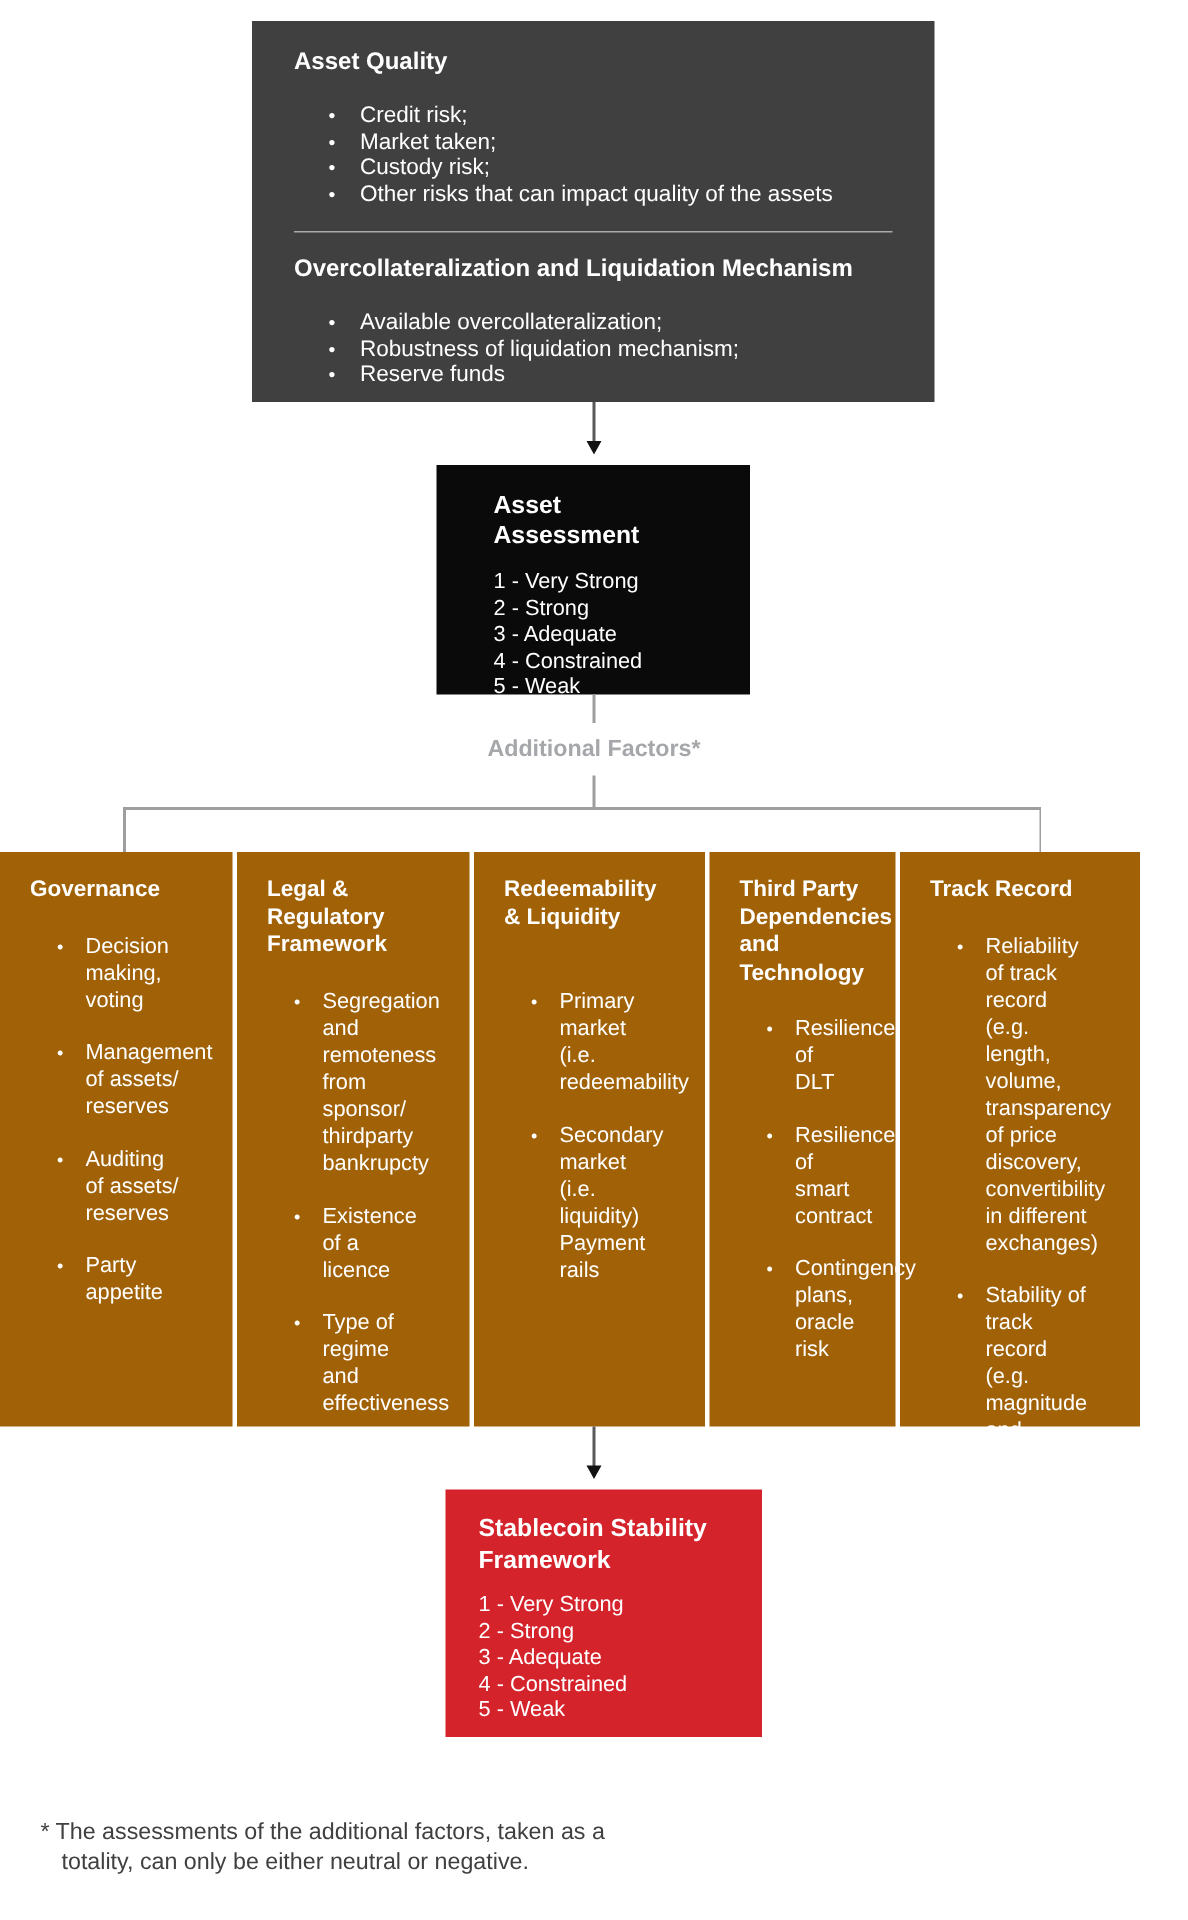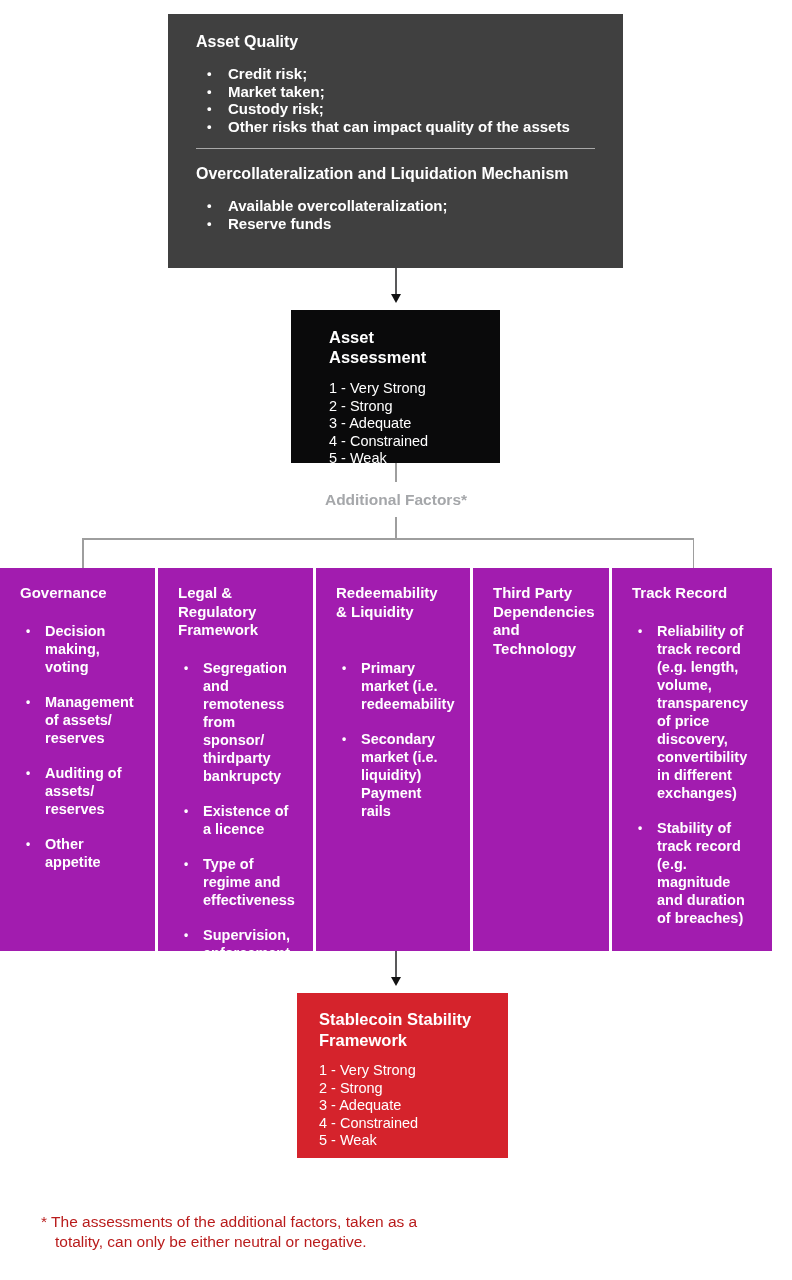--- a/index.html
+++ b/index.html
@@ -2,21 +2,21 @@
 <html><head>
 <meta charset="utf-8">
 <style>
   html,body{margin:0;padding:0;background:#ffffff;}
   body{font-family:"Liberation Sans","DejaVu Sans",sans-serif;}
   .canvas{position:relative;width:792px;height:1280px;background:#ffffff;overflow:hidden;}
 
   
   .box{position:absolute;box-sizing:border-box;color:#ffffff;}
   .box h2{margin:0;font-weight:bold;}
-  ul{list-style:none;margin:4px;padding:0;font-weight:bold;}
+  ul{list-style:none;margin:16px;padding:0;}
 
   
   .gray{left:168px;top:14px;width:455px;height:254px;background:#404040;padding:18px 28px;}
   .gray h2{font-size:16px;line-height:20px;margin-bottom:13px;}
   .gray li{position:relative;padding-left:28px;font-size:15px;line-height:17.5px;}
   .gray li::before{content:"•";position:absolute;left:7px;font-size:13px;}
   .gray hr{border:none;border-top:1px solid rgba(255,255,255,0.55);margin:13px 0 15px 0;}
 
   
   .black{left:291px;top:310px;width:209px;height:153px;background:#0a0a0b;padding:17px 38px;}
@@ -42,50 +42,51 @@
   .drop-r{left:692.5px;top:538px;height:30px;}
   .a2-line{left:395px;top:951px;height:27px;}
   .a2-head{left:391px;top:977px;}
 
   
   .af-label{position:absolute;left:0;top:491px;width:792px;text-align:center;
             font-weight:bold;font-size:15.5px;color:#a5a7aa;}
 
   
   .factor-row{position:absolute;left:0;top:568px;width:792px;height:383px;display:flex;gap:3px;}
-  .factor{box-sizing:border-box;background:#a21caf;color:#fff;padding:16px 18px 0 20px;}
-  .f1{width:155px;} .f2{width:155px;} .f3{width:154px;} .f4{width:136px;} .f5{width:160px;}
+  .factor{box-sizing:border-box;background:#a16207;color:#fff;padding:16px 18px 0 20px;}
+  .f1{width:155px;} .f2{width:155px;} .f3{width:154px;} .f4{width:124px;} .f5{width:160px;}
   .factor h3{margin:0;font-size:15px;line-height:18.5px;font-weight:bold;}
   .factor ul{margin-top:19px;}
   .factor ul.spaced{margin-top:38px;}
   .factor li{position:relative;padding-left:21px;font-size:14.5px;line-height:18px;margin-bottom:17px;}
   .factor li::before{content:"•";position:absolute;left:2px;font-size:12px;}
 
   
-  .footnote{position:absolute;left:41px;top:1212px;width:410px;margin:0;
-            color:#b91c1c;font-size:15.5px;line-height:19.5px;
+  .footnote{position:absolute;left:27px;top:1212px;width:410px;margin:0;
+            color:#404040;font-size:15.5px;line-height:19.5px;
             padding-left:14px;text-indent:-14px;}
 </style>
 </head>
 <body>
 
 <div class="canvas">
 
   <section class="box gray">
     <h2>Asset Quality</h2>
     <ul>
       <li>Credit risk;</li>
       <li>Market taken;</li>
       <li>Custody risk;</li>
       <li>Other risks that can impact quality of the assets</li>
     </ul>
     <hr>
     <h2>Overcollateralization and Liquidation Mechanism</h2>
     <ul>
       <li>Available overcollateralization;</li>
+      <li>Robustness of liquidation mechanism;</li>
       <li>Reserve funds</li>
     </ul>
   </section>
 
   <div class="arrowline a1-line"></div>
   <div class="arrowhead a1-head"></div>
 
   <section class="box black">
     <h2>Asset Assessment</h2>
     <div class="scale">
@@ -104,41 +105,46 @@
   <div class="vline drop-l"></div>
   <div class="vline drop-r"></div>
 
   <div class="factor-row">
     <section class="factor f1">
       <h3>Governance</h3>
       <ul>
         <li>Decision making, voting</li>
         <li>Management of assets/ reserves</li>
         <li>Auditing of assets/ reserves</li>
-        <li>Other appetite</li>
+        <li>Party appetite</li>
       </ul>
     </section>
     <section class="factor f2">
       <h3>Legal &amp; Regulatory Framework</h3>
       <ul>
         <li>Segregation and remoteness from sponsor/ thirdparty bankrupcty</li>
         <li>Existence of a licence</li>
         <li>Type of regime and effectiveness</li>
         <li>Supervision, enforcement</li>
       </ul>
     </section>
     <section class="factor f3">
       <h3>Redeemability &amp; Liquidity</h3>
       <ul class="spaced">
         <li>Primary market (i.e. redeemability</li>
         <li>Secondary market (i.e. liquidity) Payment rails</li>
       </ul>
     </section>
     <section class="factor f4">
       <h3>Third Party Dependencies and Technology</h3>
+      <ul>
+        <li>Resilience of DLT</li>
+        <li>Resilience of smart contract</li>
+        <li>Contingency plans, oracle risk</li>
+      </ul>
     </section>
     <section class="factor f5">
       <h3>Track Record</h3>
       <ul>
         <li>Reliability of track record (e.g. length, volume, transparency of price discovery, convertibility in different exchanges)</li>
         <li>Stability of track record (e.g. magnitude and duration of breaches)</li>
       </ul>
     </section>
   </div>
 

